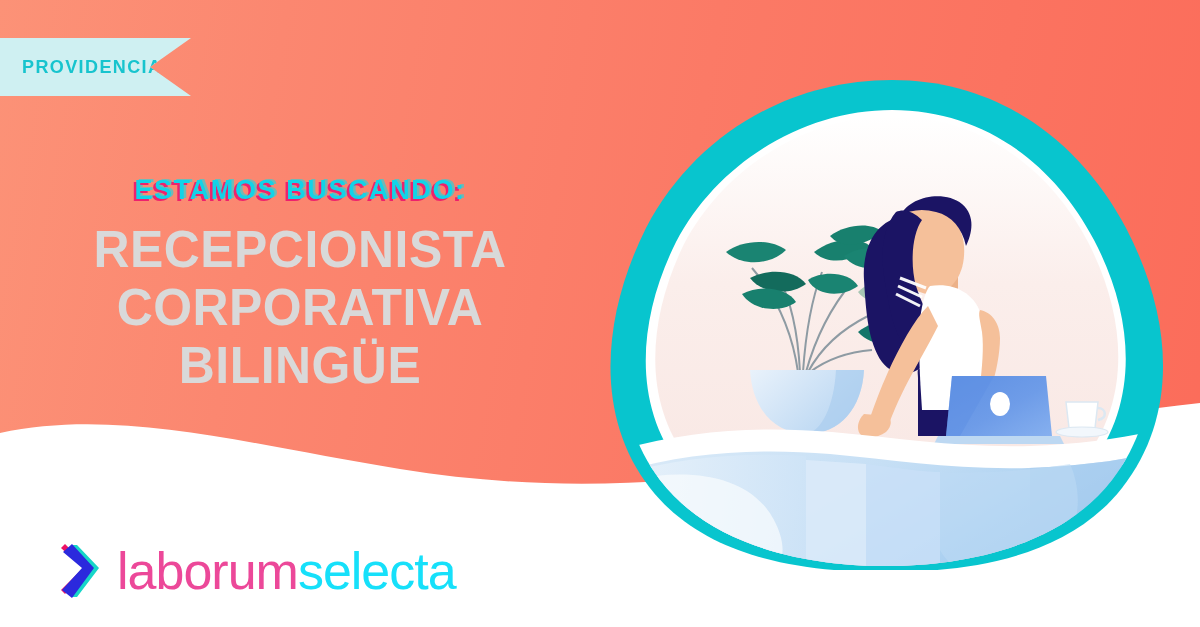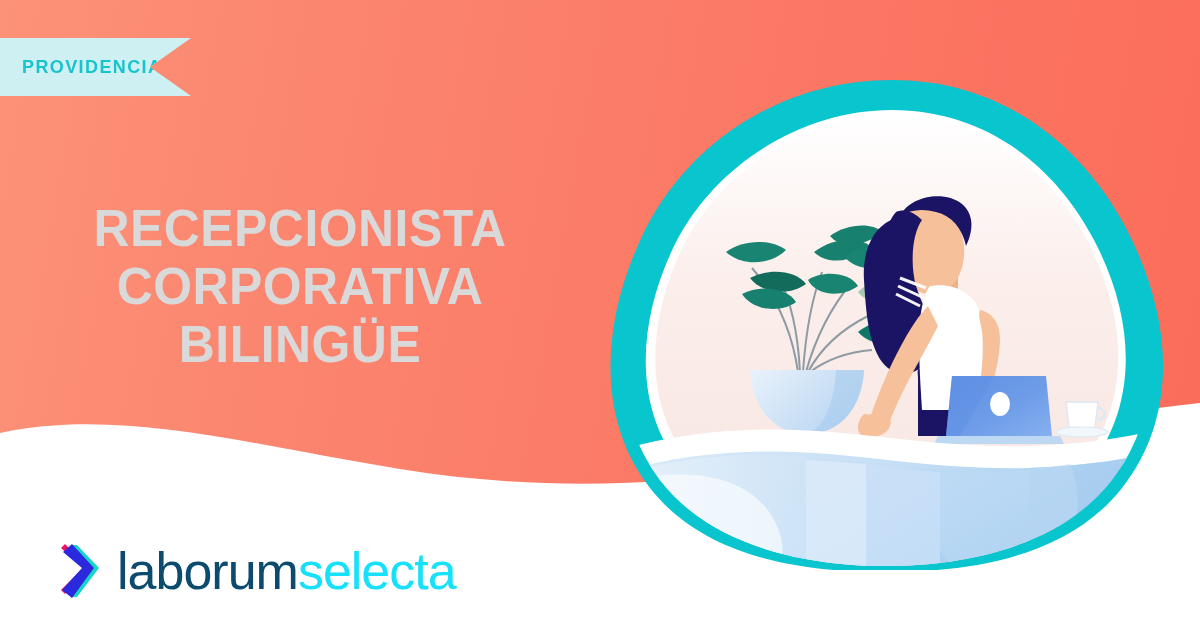--- a/index.html
+++ b/index.html
@@ -36,42 +36,42 @@
   .headline{
     position:absolute;left:0;top:175px;width:600px;text-align:center;
   }
   .kicker{
     position:relative;display:inline-block;
     font-size:27px;font-weight:bold;letter-spacing:1.6px;
     font-family:"Liberation Sans", sans-serif;
     color:#12D3E8;
     text-shadow:-2.5px 1.5px 0 rgba(237,25,108,.92), 2.5px -1px 0 rgba(0,226,238,.55);
   }
-  .title-wrap{margin-top:24px;}
+  .title-wrap{margin-top:14px;}
   .title-line{
     display:block;
     font-family:"Liberation Sans", sans-serif;
     font-weight:bold;
     font-size:52px;
     line-height:58px;
     letter-spacing:0.5px;
     color:#D9D9D9;
     transform:scaleX(.96);
   }
 
   
   .logo{position:absolute;left:55px;top:540px;display:flex;align-items:center;}
   .logo-mark{width:56px;height:62px;flex:0 0 auto;}
   .logo-text{
     margin-left:6px;
     font-family:"Liberation Sans", sans-serif;
     font-size:52px;line-height:52px;font-weight:normal;letter-spacing:-1px;
     white-space:nowrap;
   }
-  .logo-a{color:#0c4a6e;}
+  .logo-a{color:#ec4899;}
   .logo-b{color:#16E0FA;text-align:right;}
 
   
   .illus{position:absolute;left:600px;top:80px;width:585px;height:490px;}
 </style>
 </head>
 <body>
 
 <div class="poster">
 
@@ -79,20 +79,21 @@
 
   <svg class="white-wave" viewBox="0 0 1200 230" preserveAspectRatio="none">
     <path d="M0,36 C120,10 250,48 400,72 C560,98 700,86 840,62 C960,42 1090,18 1200,6 L1200,230 L0,230 Z" fill="#FFFFFF"></path>
   </svg>
 
   <div class="ribbon-inner">
     <span class="ribbon-label">PROVIDENCIA</span>
   </div>
 
   <div class="headline">
+    <div class="kicker">ESTAMOS BUSCANDO:</div>
     <div class="title-wrap">
       <span class="title-line">RECEPCIONISTA</span>
       <span class="title-line">CORPORATIVA BILINGÜE</span>
     </div>
   </div>
 
   <div class="logo">
     <svg class="logo-mark" viewBox="0 0 56 62">
       <path d="M6,8 L10,4 L34,28 L10,54 L6,50 L28,28 Z" fill="#ED1164"></path>
       <path d="M16,5 L22,5 L44,28 L22,57 L16,57 L36,28 Z" fill="#16D6C8"></path>

